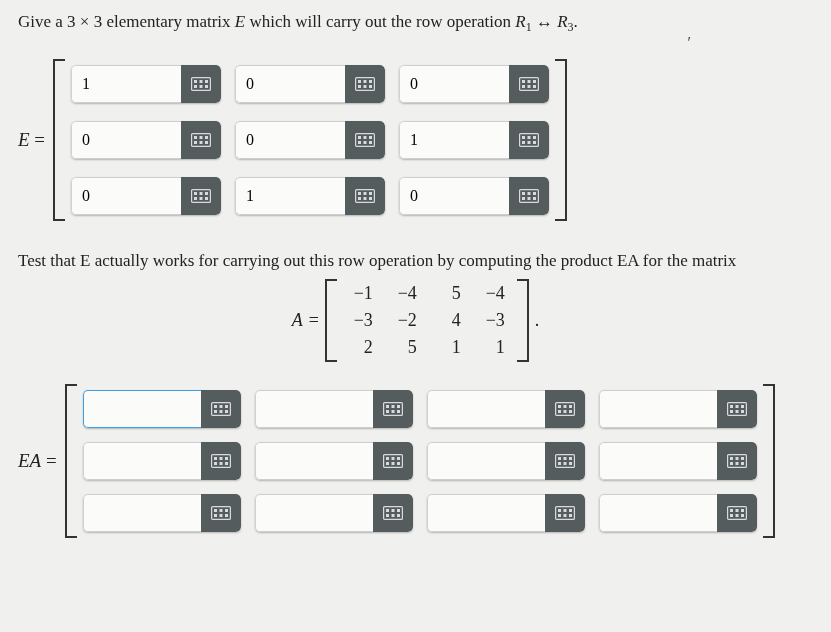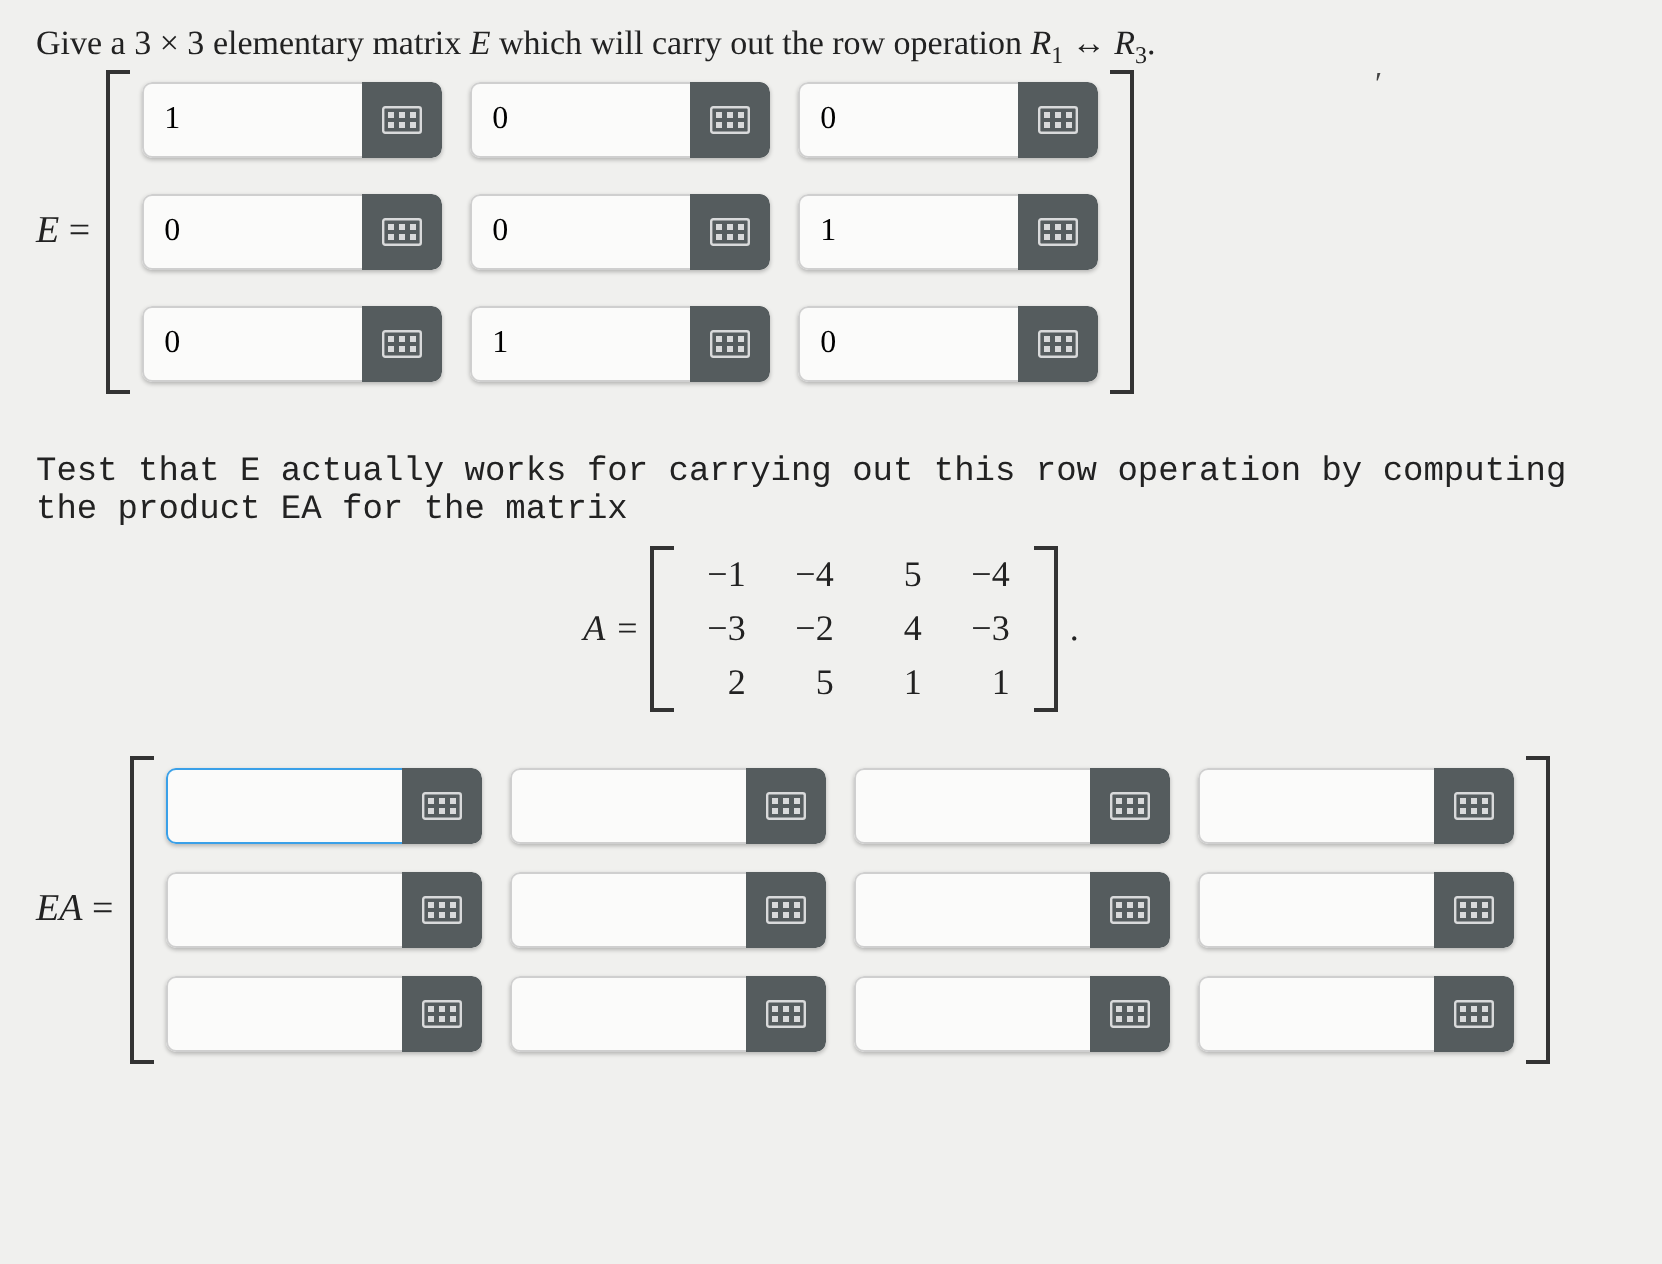--- a/index.html
+++ b/index.html
@@ -5,21 +5,21 @@
     * { box-sizing: border-box; margin: 0; padding: 0; }
     body {
       font-family: "Times New Roman", serif;
       background: #f0f0ee;
       width: 831px;
       height: 632px;
       padding: 12px 18px;
       color: #222;
       overflow: hidden;
     }
-    .prompt { font-size: 17px; }
+    .prompt { font-size: 17px; margin-bottom: 24px; }
     .prompt .math-it { font-style: italic; }
     .sub { font-size: 12px; vertical-align: sub; }
     .matrix-row {
       display: flex;
       align-items: center;
       margin-bottom: 24px;
     }
     .label { font-size: 19px; font-style: italic; margin-right: 8px; white-space: nowrap; }
     .label .eq { font-style: normal; }
     .bracket-wrap {
@@ -74,21 +74,21 @@
     .w-ea .input { width: 118px; }
     .keypad-btn {
       width: 40px;
       background: #555c5e;
       display: flex;
       align-items: center;
       justify-content: center;
       border-radius: 0 5px 5px 0;
       cursor: pointer;
     }
-    .paratext { font-size: 17px; margin: 30px 0 8px; font-family: Liberation Mono, monospace; }
+    .paratext { font-size: 17px; margin: 30px 0 8px; }
     .amatrix-wrap { text-align: center; margin: 8px 0 22px; }
     .amatrix { display: inline-flex; align-items: center; font-size: 18px; }
     .amatrix .albl { font-style: italic; margin-right: 6px; }
     .amatrix .eq { margin-right: 6px; }
     .ambody { display: inline-flex; align-items: stretch; }
     .amgrid { display: inline-grid; grid-template-columns: repeat(4, auto); column-gap: 20px; row-gap: 6px; padding: 4px 6px; }
     .amgrid span { text-align: right; min-width: 24px; }
     .period { margin-left: 6px; align-self: center; }
     .tick { position: absolute; top: 34px; right: 140px; font-size: 16px; color: #444; }
     svg.keypad-icon { width: 20px; height: 14px; }

